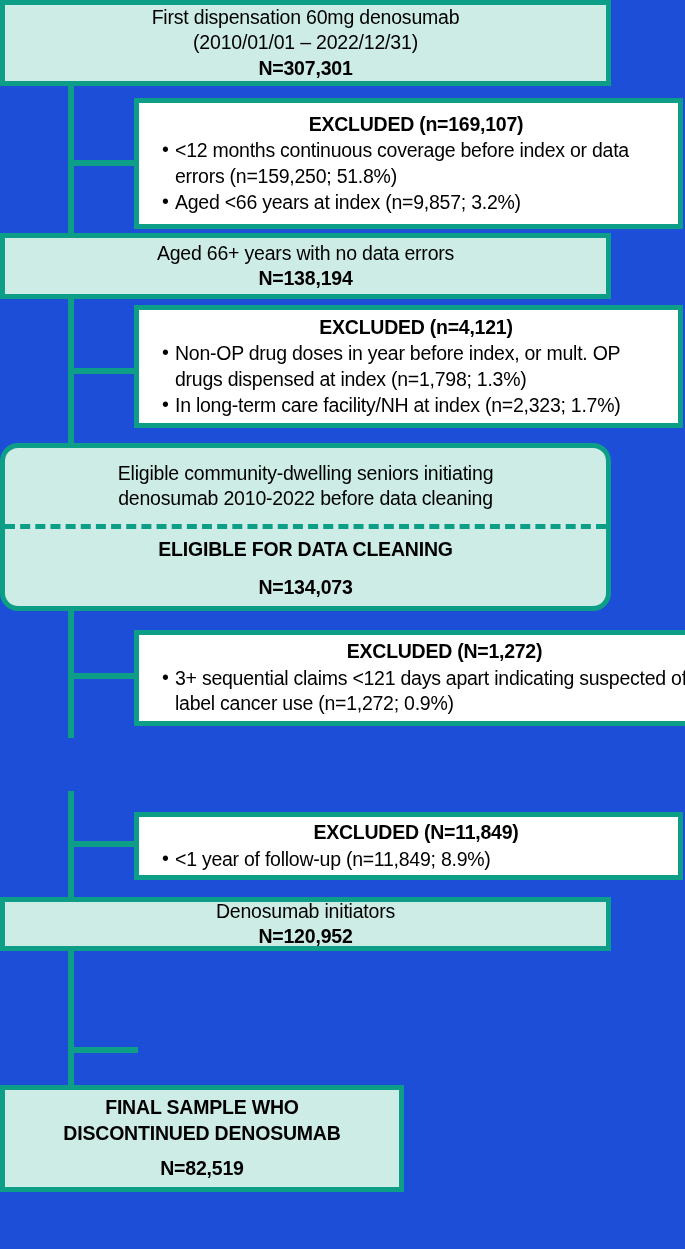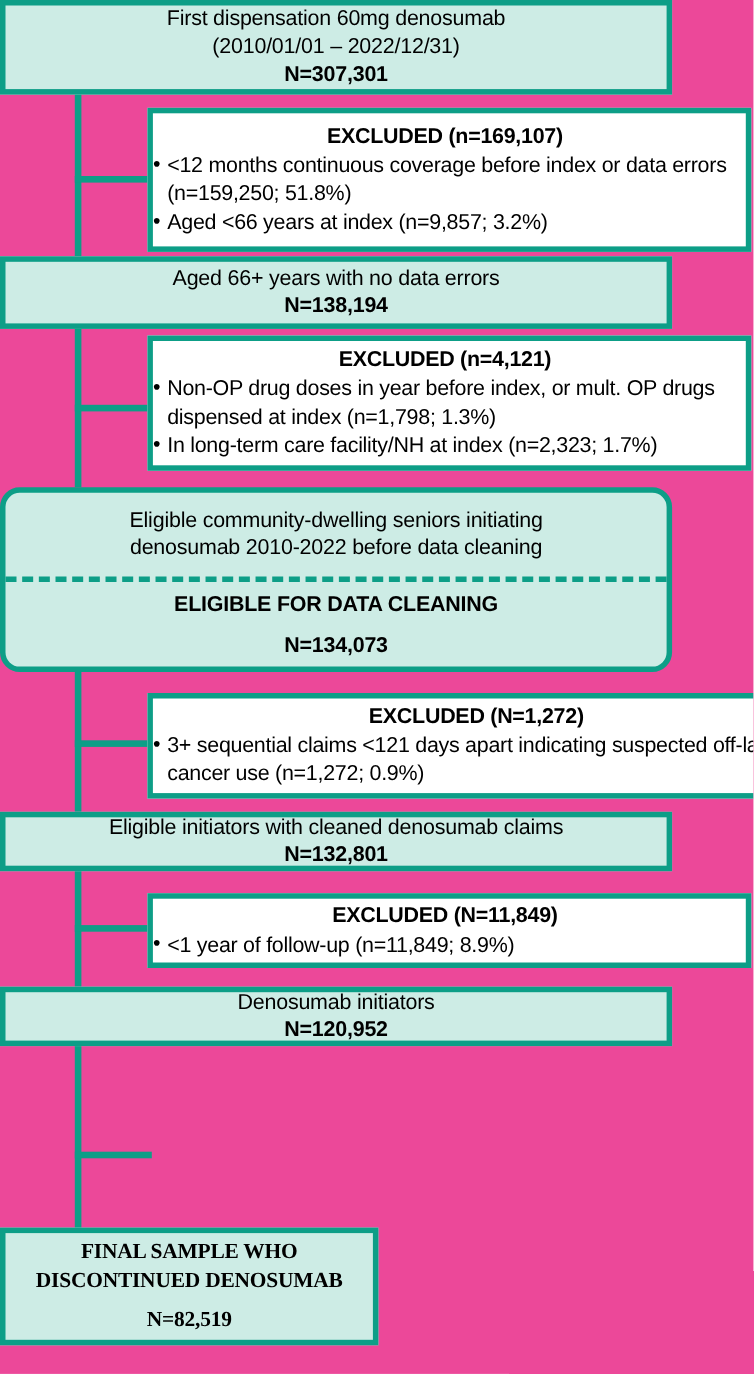--- a/index.html
+++ b/index.html
@@ -8,21 +8,21 @@
     background: #ffffff;
   }
   body {
     font-family: "Liberation Sans", sans-serif;
     -webkit-font-smoothing: antialiased;
   }
   #flow {
     position: relative;
     width: 685px;
     height: 1249px;
-    background: #ec4899;
+    background: #1d4ed8;
     overflow: hidden;
   }
 
   
   .spine {
     position: absolute;
     left: 68px;
     width: 6px;
     background: #0d9e87;
   }
@@ -53,21 +53,21 @@
 
   .excl {
     position: absolute;
     box-sizing: border-box;
     border: 5px solid #0d9e87;
     background: #ffffff;
     color: #000000;
     font-size: 19.5px;
     line-height: 1.32;
     letter-spacing: -0.25px;
-    padding: 4px 8px 4px 0;
+    padding: 4px 8px 4px 23px;
     display: flex;
     flex-direction: column;
     justify-content: center;
   }
   .excl .excl-title {
     font-weight: bold;
     text-align: center;
     display: block;
     margin-bottom: 1px;
   }
@@ -145,31 +145,27 @@
       <span class="ln">Eligible community-dwelling seniors initiating</span>
       <span class="ln">denosumab 2010-2022 before data cleaning</span>
     </div>
     <div class="dashrule"></div>
     <div class="half half-bot">
       <span class="ln bold">ELIGIBLE FOR DATA CLEANING</span>
       <span class="ln bold">N=134,073</span>
     </div>
   </div>
 
-  <div class="node" style="left:0px;top:738px;width:611px;height:54px;">
-    <span class="ln">Eligible initiators with cleaned denosumab claims</span>
-    <span class="ln bold">N=132,801</span>
-  </div>
 
   <div class="node" style="left:0px;top:897px;width:611px;height:54px;">
     <span class="ln">Denosumab initiators</span>
     <span class="ln bold">N=120,952</span>
   </div>
 
-  <div class="node" style="left:0px;top:1116px;width:344px;height:107px;font-weight:bold;font-family:Liberation Serif, serif;">
+  <div class="node" style="left:0px;top:1085px;width:404px;height:107px;font-weight:bold;">
     <span class="ln">FINAL SAMPLE WHO</span>
     <span class="ln">DISCONTINUED DENOSUMAB</span>
     <span class="ln" style="margin-top:10px;">N=82,519</span>
   </div>
 
   <div class="excl" style="left:134px;top:98px;width:549px;height:131px;">
     <span class="excl-title">EXCLUDED (n=169,107)</span>
     <ul>
       <li>&lt;12 months continuous coverage before index or data errors (n=159,250; 51.8%)</li>
       <li>Aged &lt;66 years at index (n=9,857; 3.2%)</li>

